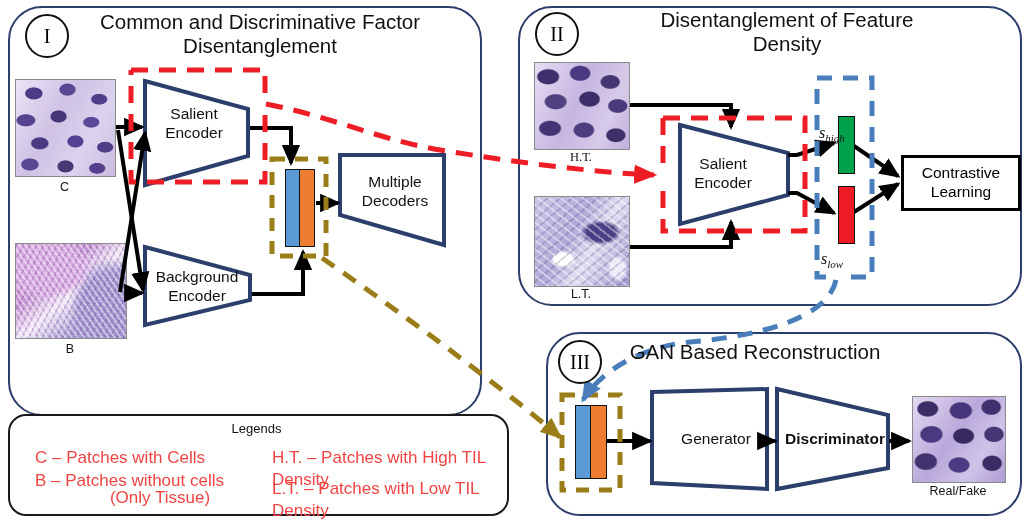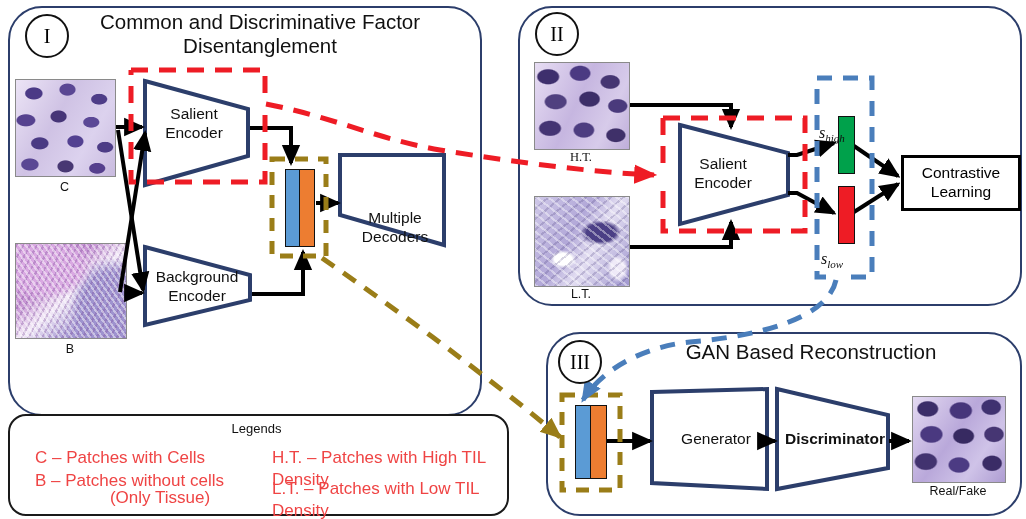--- a/index.html
+++ b/index.html
@@ -143,31 +143,35 @@
   <div class="patch-label" style="left:15px;top:342px;width:110px;">B</div>
 
   <div class="mod-label" style="left:144px;top:105px;width:100px;">
     <div>Salient</div>
     <div>Encoder</div>
   </div>
   <div class="mod-label" style="left:142px;top:268px;width:110px;">
     <div>Background</div>
     <div>Encoder</div>
   </div>
-  <div class="mod-label" style="left:345px;top:173px;width:100px;margin-top:36px;">
+  <div class="mod-label" style="left:345px;top:173px;width:100px;">
     <div>Multiple</div>
     <div>Decoders</div>
   </div>
 
   <div class="fbar" style="left:285px;top:169px;width:14px;height:76px;background:#5b9bd5;"></div>
   <div class="fbar" style="left:299px;top:169px;width:14px;height:76px;background:#ed7d31;"></div>
 
   <div class="panel" style="left:518px;top:6px;width:500px;height:296px;"></div>
   <div class="roman-badge" style="left:535px;top:12px;">
     <span>II</span>
+  </div>
+  <div class="panel-title" style="left:582px;top:8px;width:410px;">
+    <div>Disentanglement of Feature</div>
+    <div>Density</div>
   </div>
 
   <div class="patch" style="left:534px;top:62px;width:94px;height:86px;">
     <div class="tex tex-ht"></div>
   </div>
   <div class="patch-label" style="left:534px;top:150px;width:94px;font-family:Liberation Serif, serif;">H.T.</div>
 
   <div class="patch" style="left:534px;top:196px;width:94px;height:89px;">
     <div class="tex tex-lt"></div>
   </div>
@@ -191,21 +195,21 @@
     <div>
       <div>Contrastive</div>
       <div>Learning</div>
     </div>
   </div>
 
   <div class="panel" style="left:546px;top:332px;width:472px;height:180px;"></div>
   <div class="roman-badge" style="left:558px;top:340px;">
     <span>III</span>
   </div>
-  <div class="panel-title" style="left:636px;top:340px;width:350px;text-align:center;">
+  <div class="panel-title" style="left:580px;top:340px;width:350px;text-align:center;">
     <div>GAN Based Reconstruction</div>
   </div>
 
   <div class="fbar" style="left:575px;top:405px;width:15px;height:72px;background:#5b9bd5;"></div>
   <div class="fbar" style="left:590px;top:405px;width:15px;height:72px;background:#ed7d31;"></div>
 
   <div class="mod-label" style="left:666px;top:430px;width:100px;">
     <div>Generator</div>
   </div>
   <div class="mod-label" style="left:780px;top:430px;width:110px;font-weight:bold;">

